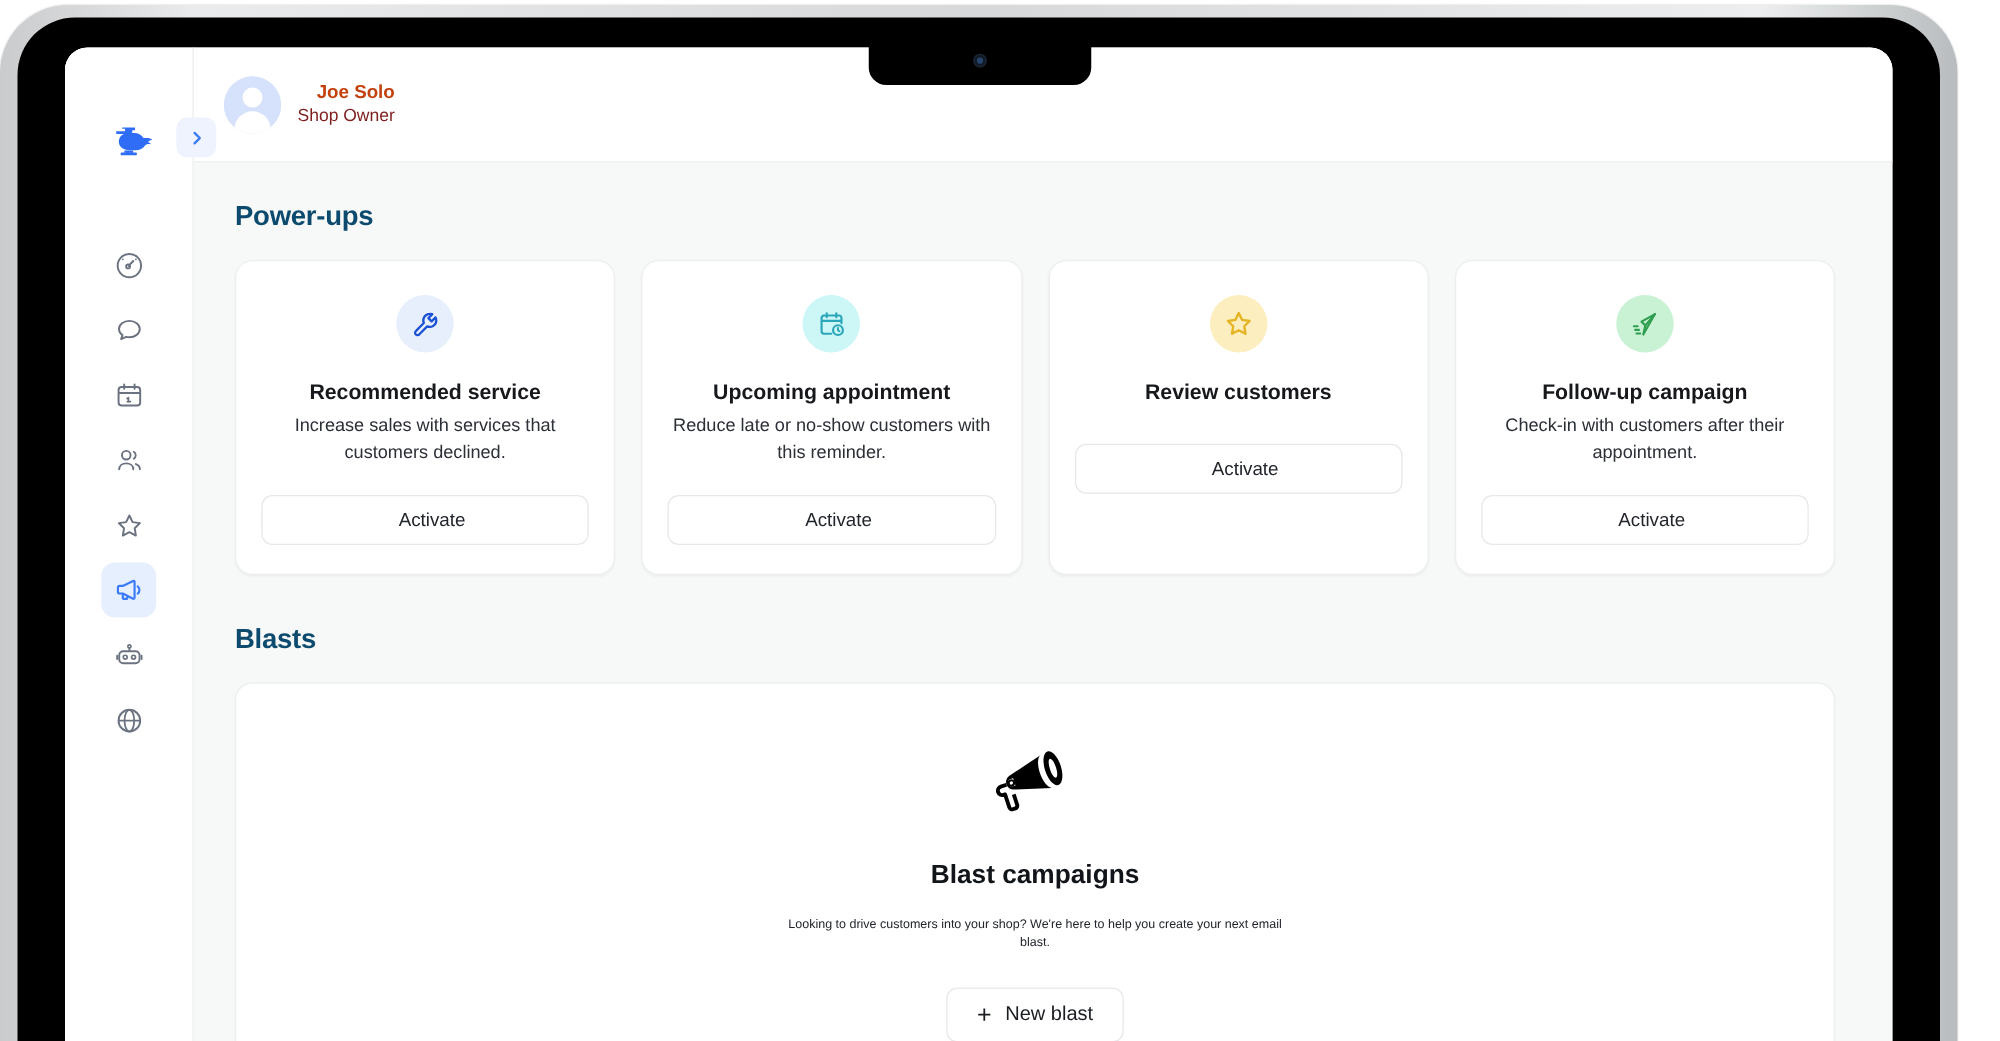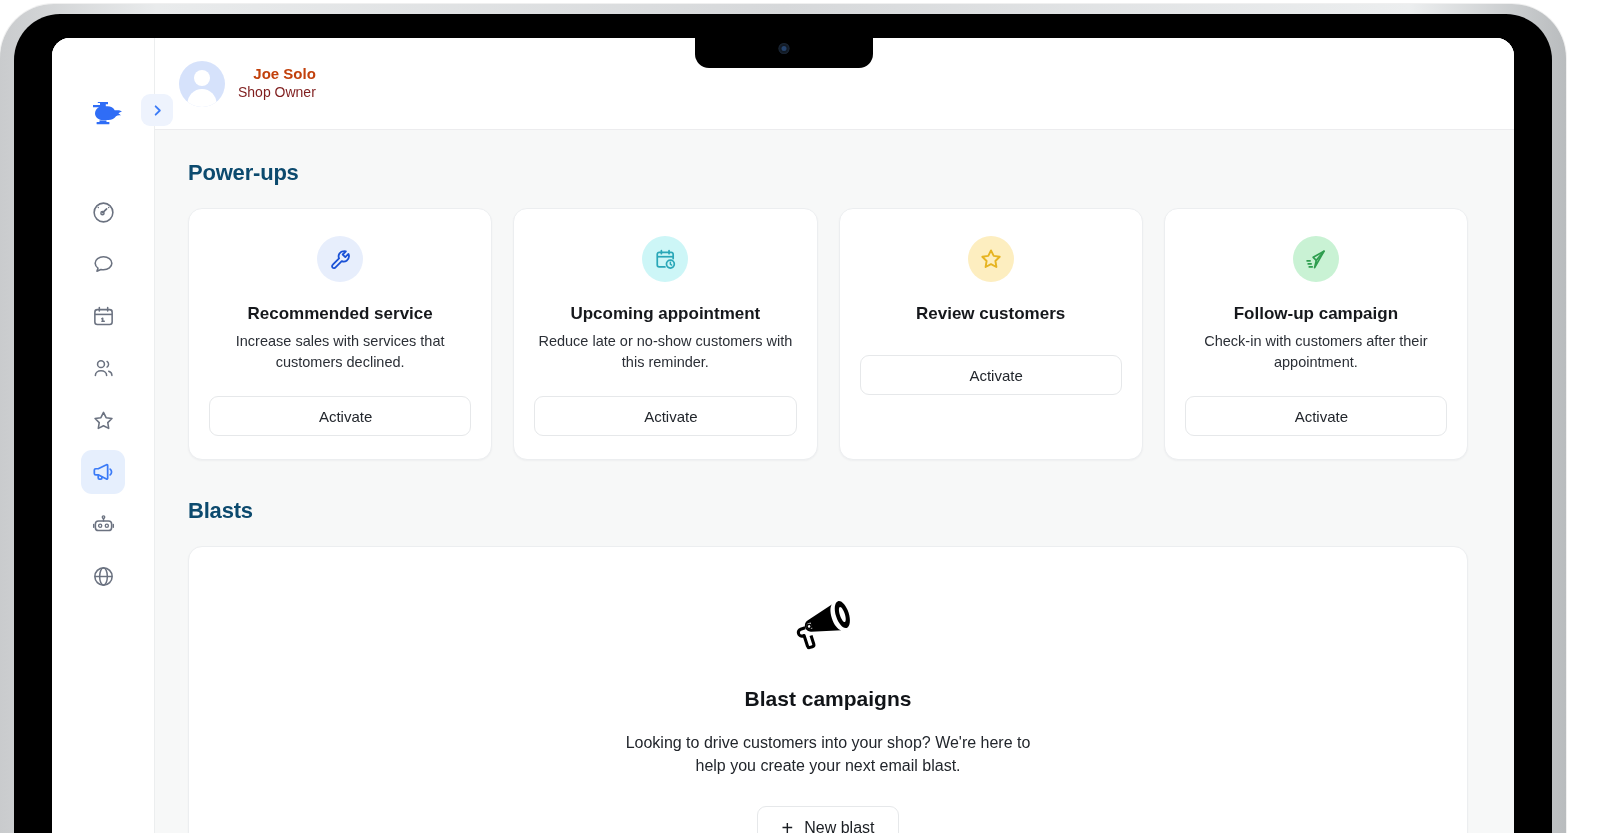--- a/index.html
+++ b/index.html
@@ -156,21 +156,21 @@
     background: #ffffff;
     border: 1px solid #eceef0;
     border-radius: 14px;
     min-height: 330px;
     display: flex; flex-direction: column; align-items: center;
     padding: 52px 20px 40px;
     box-shadow: 0 1px 2px rgba(16,24,40,.04);
   }
   #blast-icon { margin-bottom: 22px; }
   #blast-heading { font-size: 21px; font-weight: 700; color: #111418; margin-bottom: 21px; }
-  #blast-sub { font-size: 16px; line-height: 1.42; color: #22262c; text-align: center; max-width: 420px; margin-bottom: 28px; }
+  #blast-sub { font-size: 10px; line-height: 1.42; color: #22262c; text-align: center; max-width: 420px; margin-bottom: 28px; }
   #new-blast-btn {
     display: inline-flex; align-items: center; gap: 11px;
     height: 44px; padding: 0 24px;
     background: #fff; border: 1px solid #e6e8ea; border-radius: 9px;
     font-family: inherit; font-size: 16px; color: #1a1d22; cursor: pointer;
   }
   #new-blast-btn .plus { font-size: 20px; line-height: 1; color: #1a1d22; font-weight: 400; }
 </style>
 </head>
 <body>

